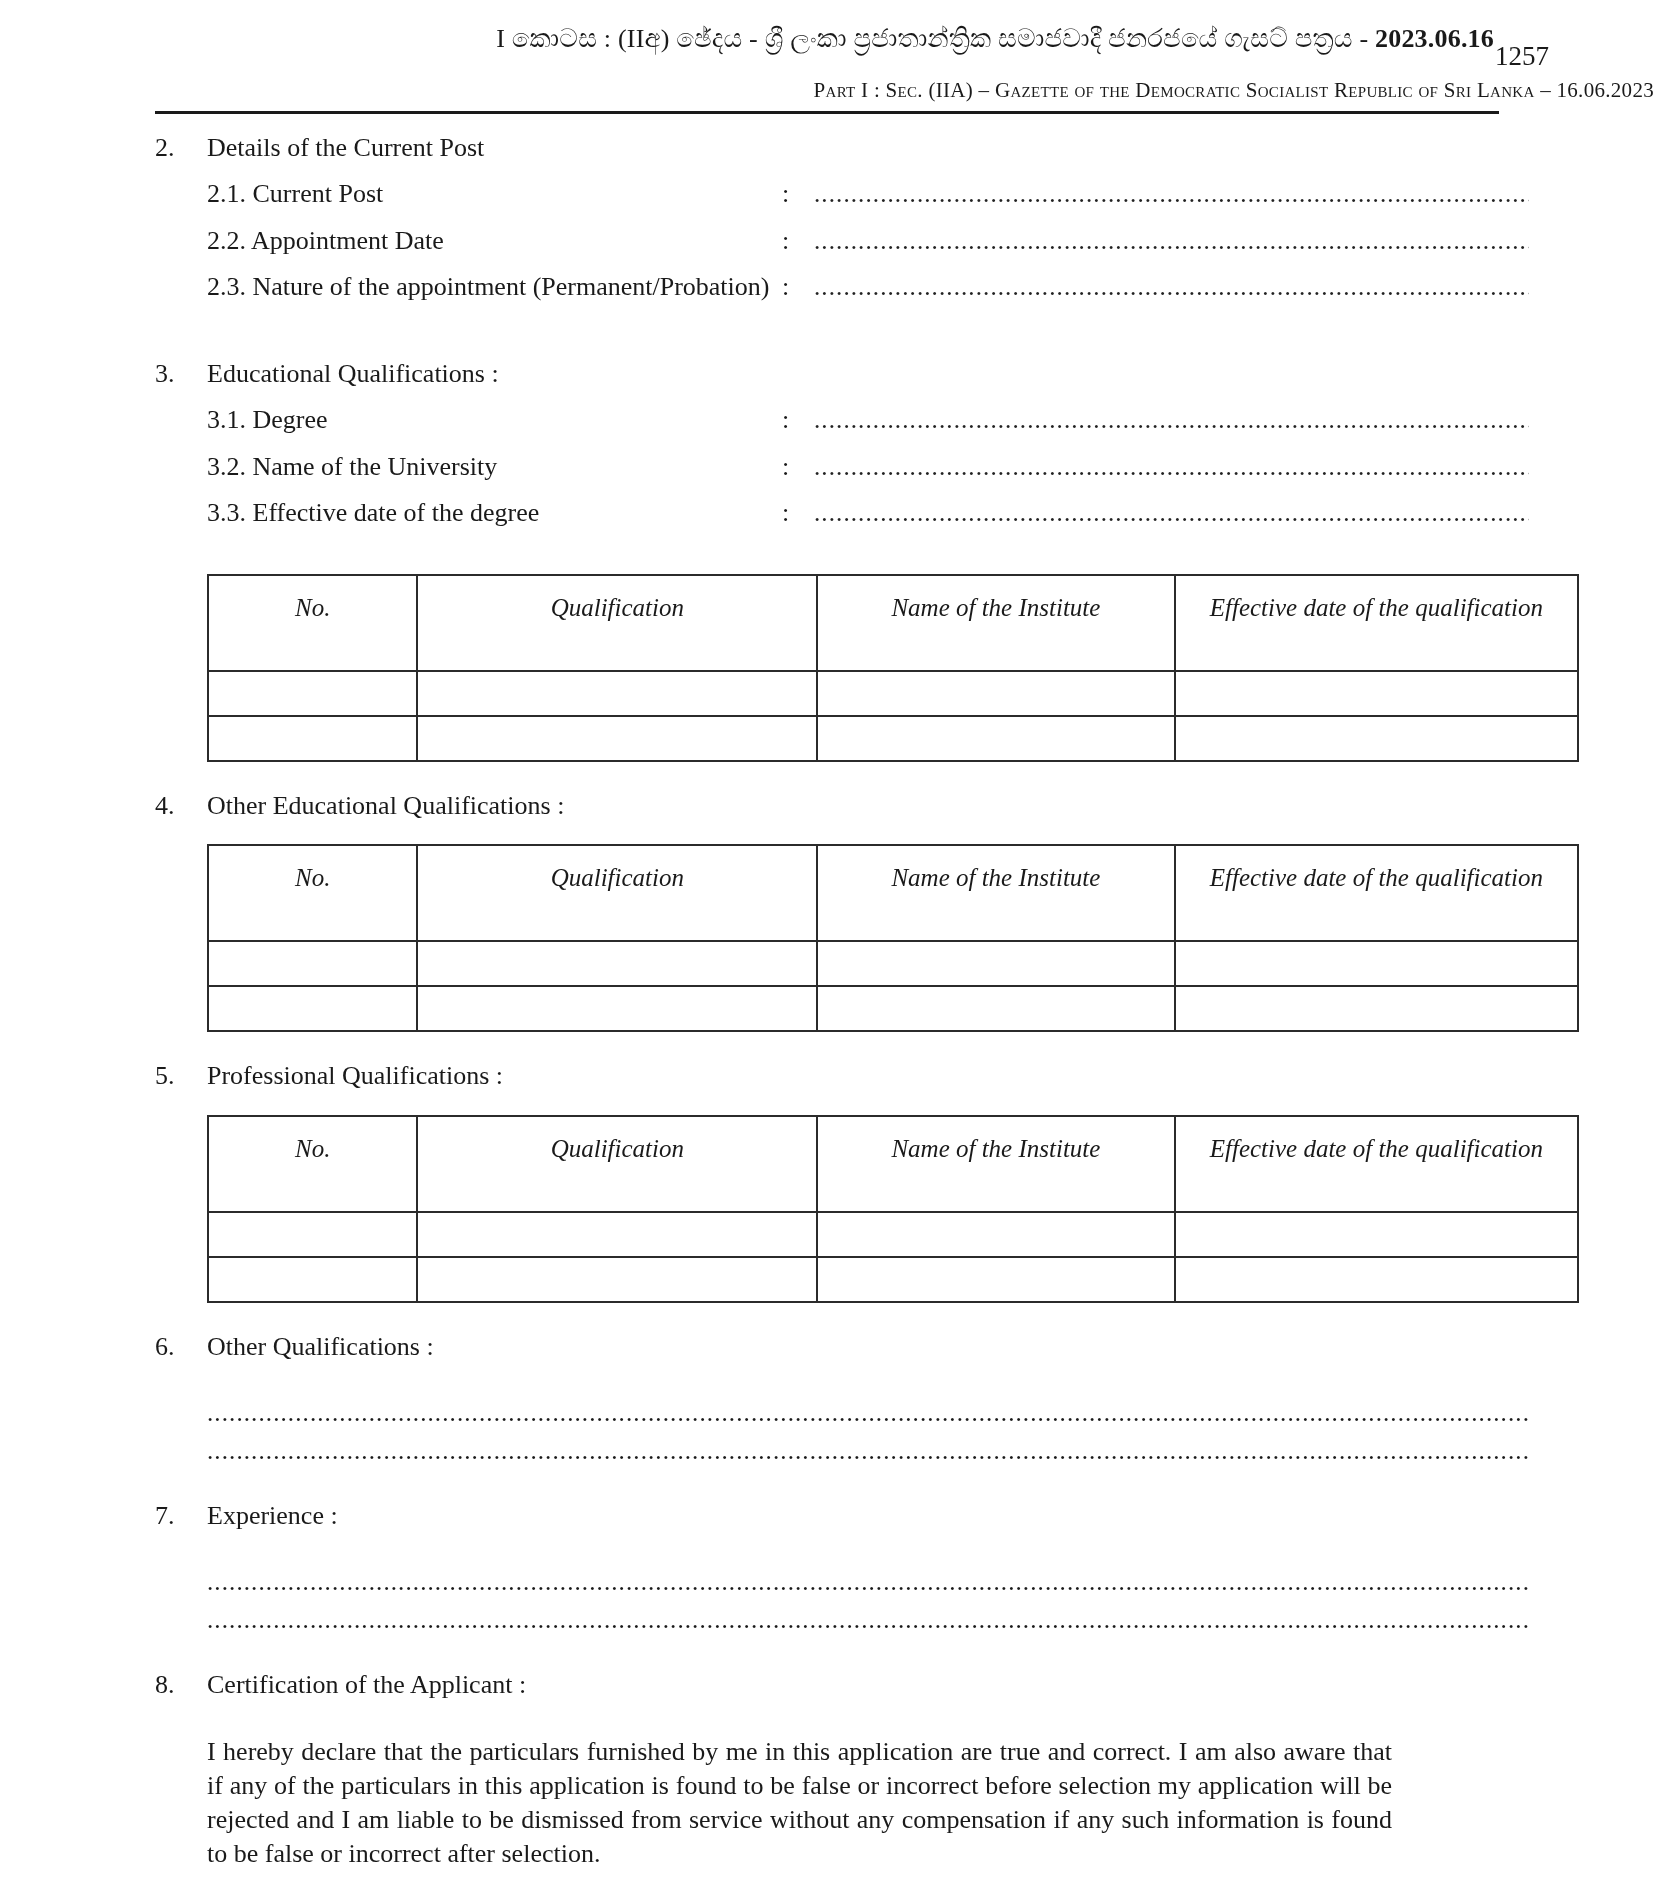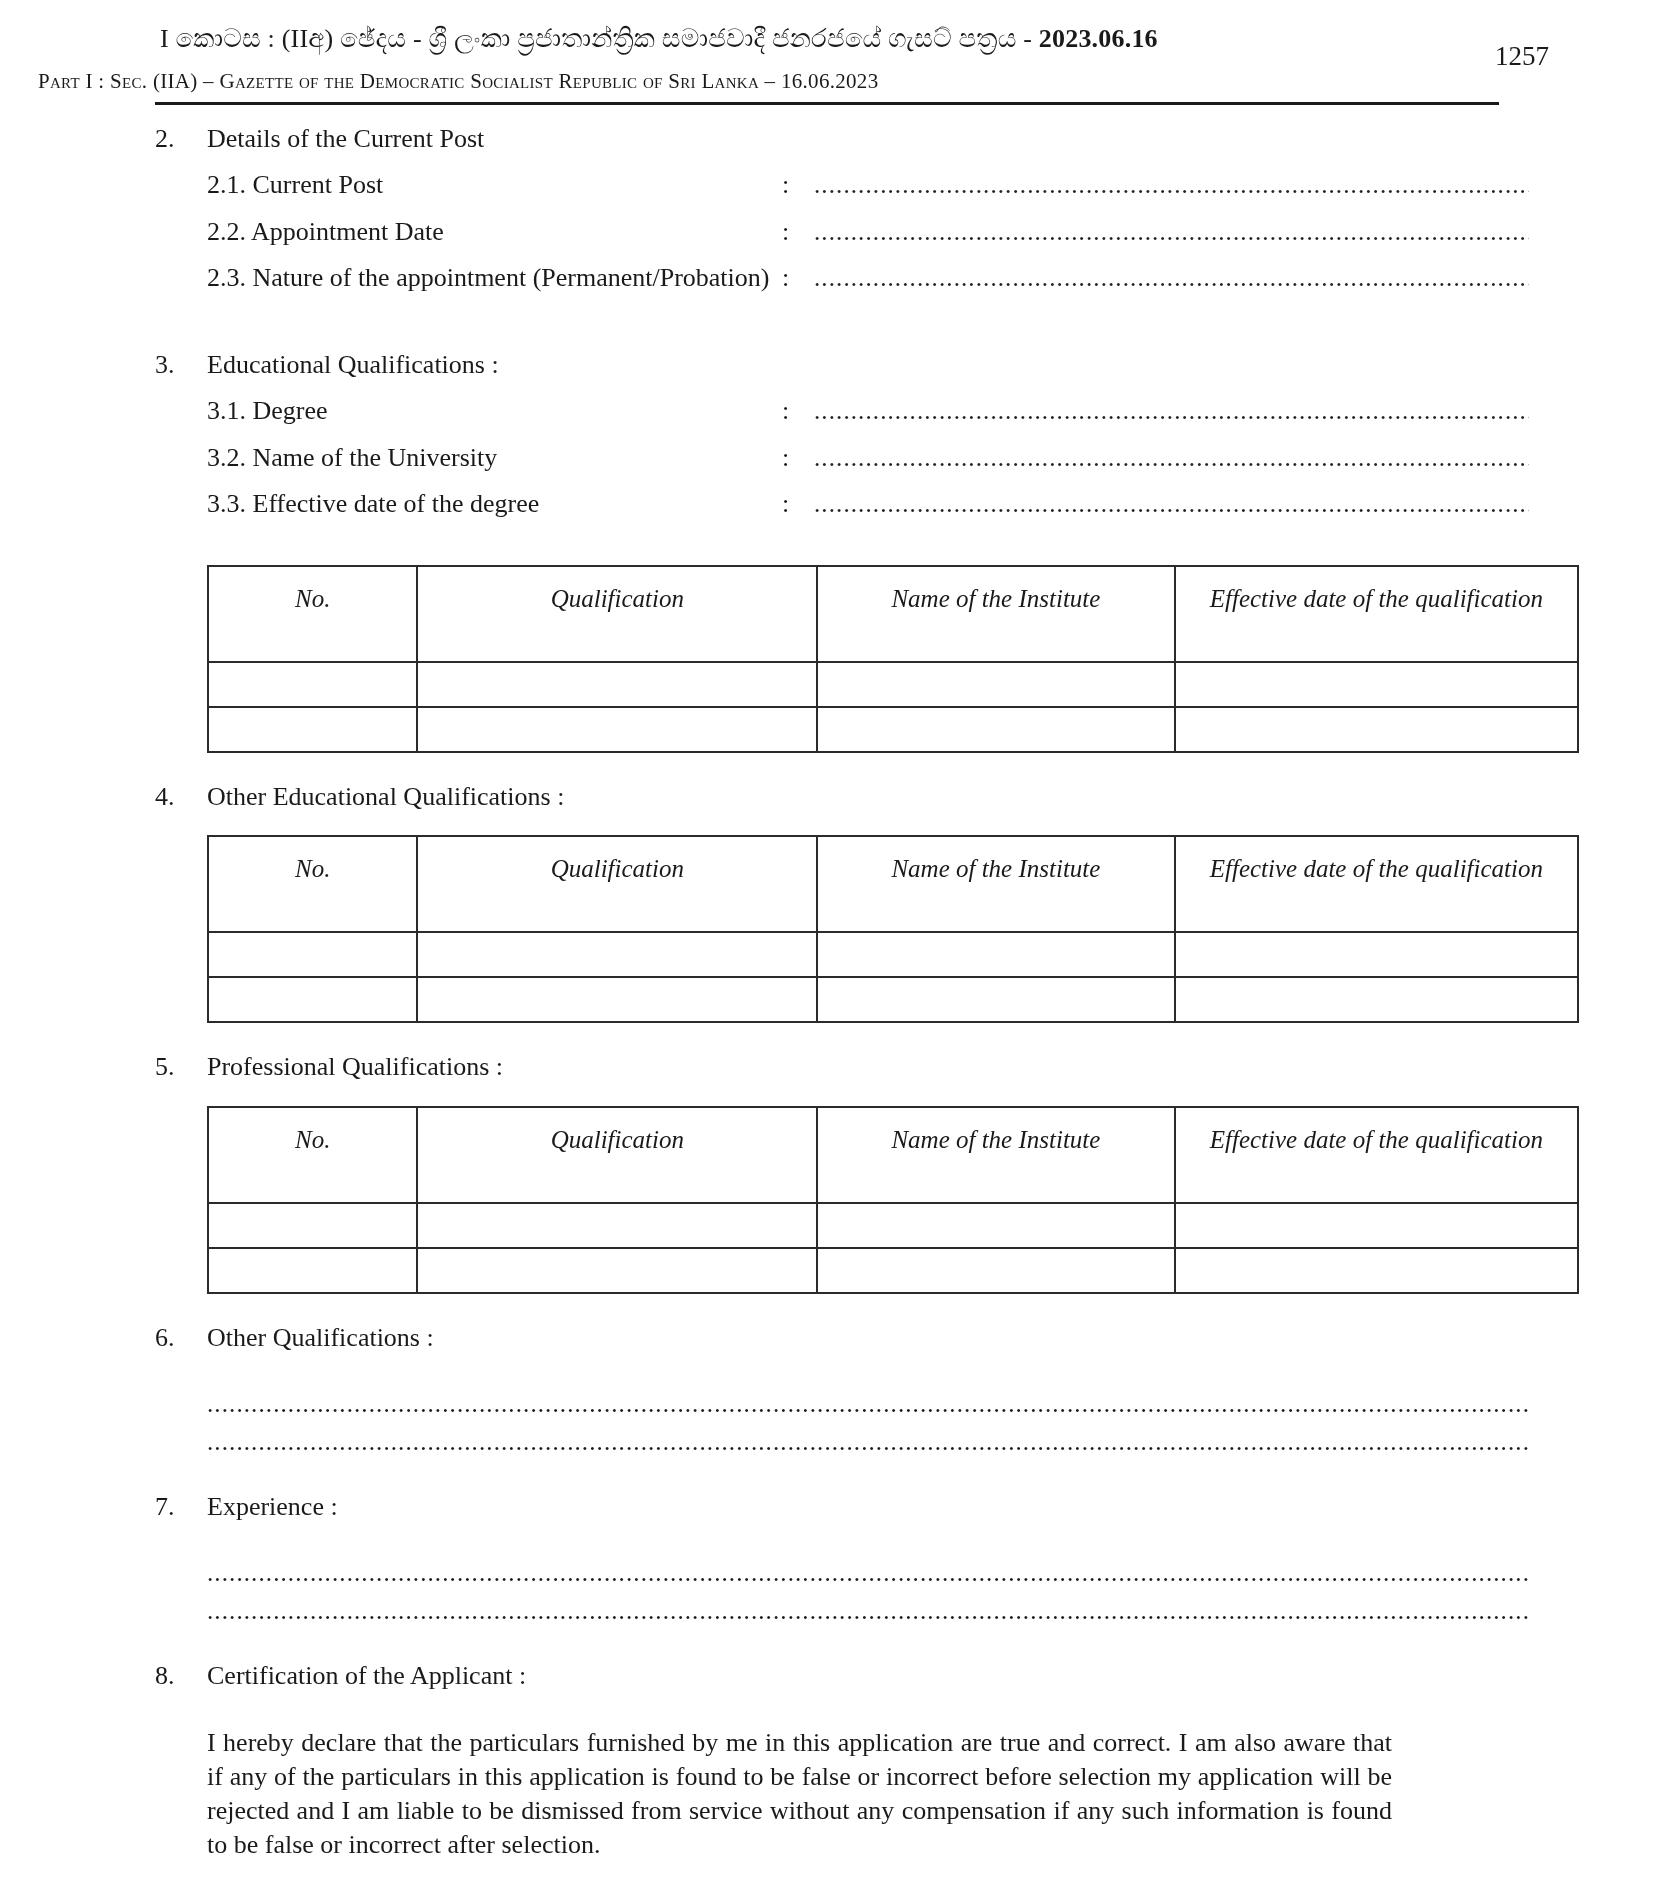--- a/index.html
+++ b/index.html
@@ -24,21 +24,21 @@
     padding: 0;
   }
 
   
   .header {
     position: relative;
     padding-top: 22px;
   }
   .header-line1 {
     position: relative;
-    text-align: left;
+    text-align: right;
     font-size: 27px;
     line-height: 1.25;
     letter-spacing: 0.2px;
     padding: 0 160px;
   }
   .header-line1 .sinhala {
     font-family: "Liberation Serif", "DejaVu Sans", sans-serif;
     font-size: 26px;
   }
   .header-line1 .datepart {
@@ -46,23 +46,23 @@
     font-size: 26px;
   }
   .page-number {
     position: absolute;
     right: 105px;
     top: 40px;
     font-size: 27px;
     line-height: 1.25;
   }
   .header-line2 {
-    text-align: left;
+    text-align: right;
     font-size: 21px;
-    margin-top: 13px;
+    margin-top: 22px;
     letter-spacing: 0.3px;
     white-space: nowrap;
     padding-left: 38px;
   }
   .header-line2 .sc {
     font-variant: small-caps;
   }
   .header-rule {
     margin: 8px 155px 0 155px;
     border-bottom: 3px solid #1a1a1a;

